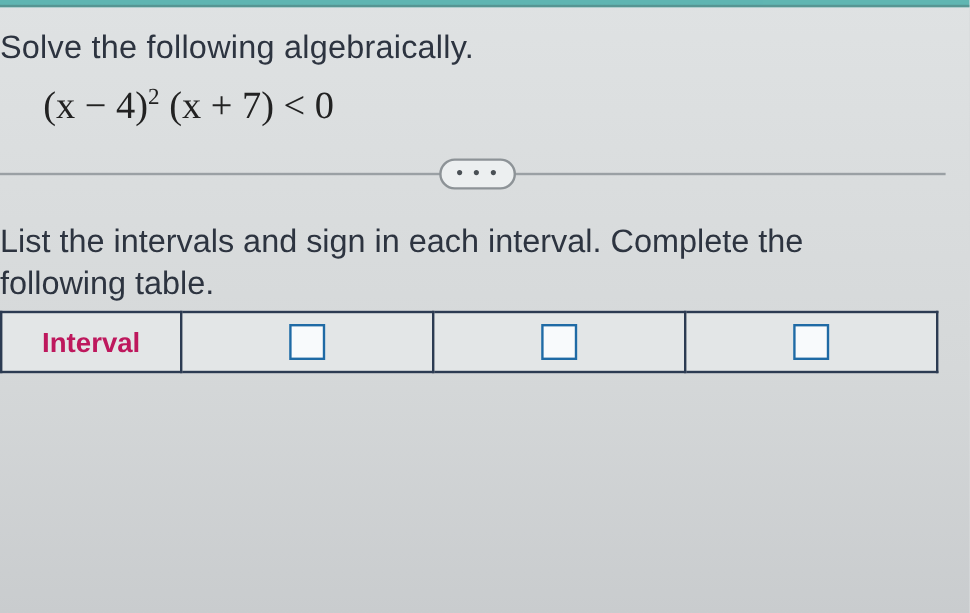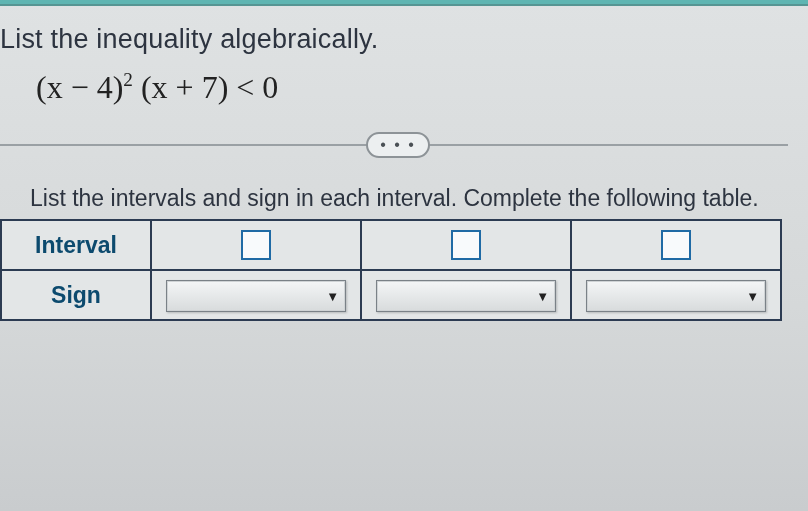--- a/index.html
+++ b/index.html
@@ -58,46 +58,45 @@
     border-radius: 13px;
     display: flex;
     align-items: center;
     justify-content: center;
     font-size: 16px;
     color: #4a5055;
     letter-spacing: 2px;
     cursor: pointer;
   }
   .instr {
-    font-size: 23px;
+    font-size: 27px;
     line-height: 1.28;
     color: #2d3440;
     margin-right: 30px;
-    padding-left: 30px;
   }
   .hint {
     font-size: 26px;
     color: #2d3440;
     margin: 2px 0 18px 0;
   }
   table.grid {
     border-collapse: collapse;
     width: 782px;
     margin-top: 6px;
   }
   table.grid th, table.grid td {
     border: 2px solid #2c3b52;
     background: #e3e6e7;
   }
   th.rowhdr {
     width: 150px;
     height: 50px;
     font-size: 23px;
     font-weight: bold;
-    color: #0c4a6e;
+    color: #be185d;
     text-align: center;
     background: #e6e9ea;
   }
   td.cell {
     width: 210px;
     height: 50px;
     text-align: center;
     vertical-align: middle;
   }
   .blank {
@@ -124,21 +123,21 @@
   }
   sup { font-size: .6em; vertical-align: super; }
   .sign-row td.cell { padding-top: 3px; }
 </style>
 </head>
 <body>
 
 <div class="page">
   <div class="topbar"></div>
 
-  <div class="prompt">List the inequality algebraically.</div>
+  <div class="prompt">Solve the following algebraically.</div>
 
   <div class="equation">(x − 4)<sup>2</sup> (x + 7) &lt; 0</div>
 
   <div class="divider-wrap">
     <div class="divider-line"></div>
     <div class="more-btn">
       <span>• • •</span>
     </div>
   </div>
 
@@ -151,33 +150,15 @@
       <td class="cell">
         <span class="blank"></span>
       </td>
       <td class="cell">
         <span class="blank"></span>
       </td>
       <td class="cell">
         <span class="blank"></span>
       </td>
     </tr>
-    <tr class="sign-row">
-      <th class="rowhdr">Sign</th>
-      <td class="cell">
-        <span class="select">
-          <span class="tri">▼</span>
-        </span>
-      </td>
-      <td class="cell">
-        <span class="select">
-          <span class="tri">▼</span>
-        </span>
-      </td>
-      <td class="cell">
-        <span class="select">
-          <span class="tri">▼</span>
-        </span>
-      </td>
-    </tr>
   </tbody>
     </table>
 </div>
 
 </body></html>

